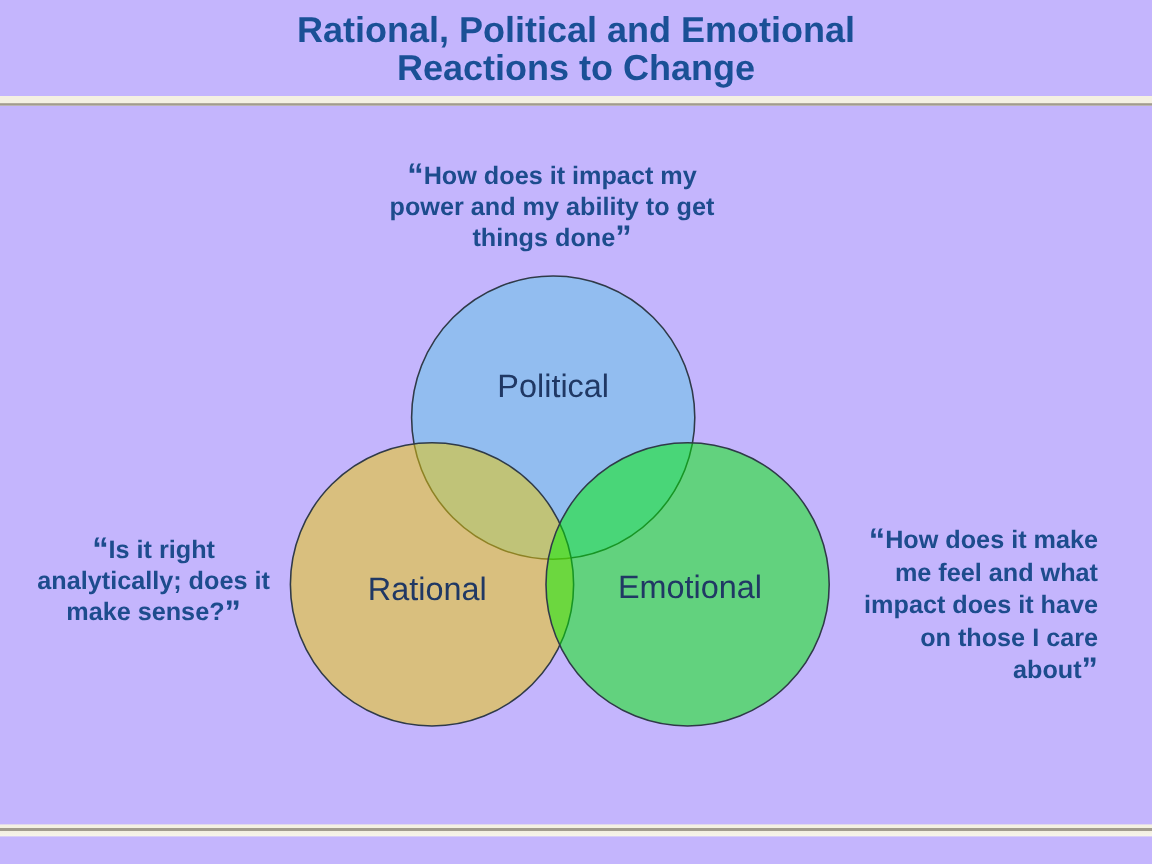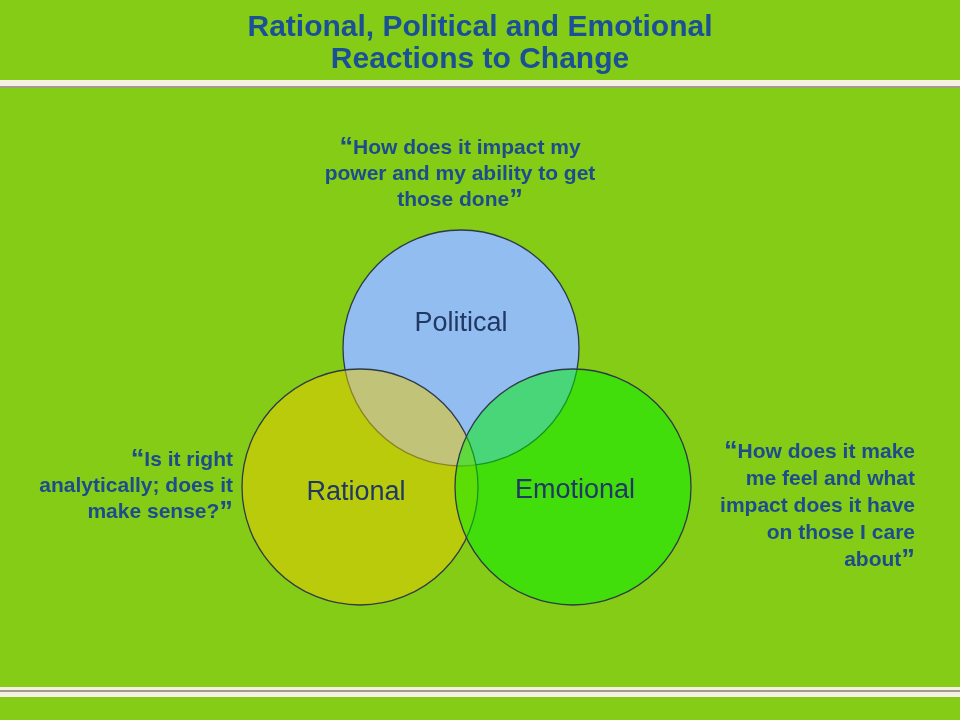--- a/index.html
+++ b/index.html
@@ -1,20 +1,20 @@
 <!DOCTYPE html>
 <html><head>
 <meta charset="utf-8">
 <style>
   html, body { margin: 0; padding: 0; background: #ffffff; }
   .slide {
     position: relative;
     width: 960px;
     height: 720px;
-    background: #84cc16;
+    background: #c4b5fd;
     overflow: hidden;
     font-family: "Liberation Sans", "DejaVu Sans", sans-serif;
   }
   .title {
     position: absolute;
     top: 10px;
     left: 0;
     width: 960px;
     margin: 0;
     text-align: center;
@@ -72,21 +72,21 @@
   .quote-top {
     top: 134px;
     left: 280px;
     width: 360px;
     text-align: center;
   }
   .quote-left {
     top: 446px;
     left: 23px;
     width: 210px;
-    text-align: right;
+    text-align: center;
   }
   .quote-right {
     top: 437px;
     left: 700px;
     width: 215px;
     text-align: right;
     line-height: 27px;
   }
 </style>
 </head>
@@ -94,21 +94,21 @@
 
 <div class="slide">
 
   <h1 class="title">Rational, Political and Emotional
 Reactions to Change</h1>
 
   <div class="rule-top"></div>
 
   <div class="quote quote-top"><span class="qmark">“</span><span class="qbody">How does it impact my
 power and my ability to get
-those done</span><span class="qmark">”</span></div>
+things done</span><span class="qmark">”</span></div>
 
   <div class="quote quote-left"><span class="qmark">“</span><span class="qbody">Is it right
 analytically; does it
 make sense?</span><span class="qmark">”</span></div>
 
   <div class="quote quote-right"><span class="qmark">“</span><span class="qbody">How does it make
 me feel and what
 impact does it have
 on those I care
 about</span><span class="qmark">”</span></div>

